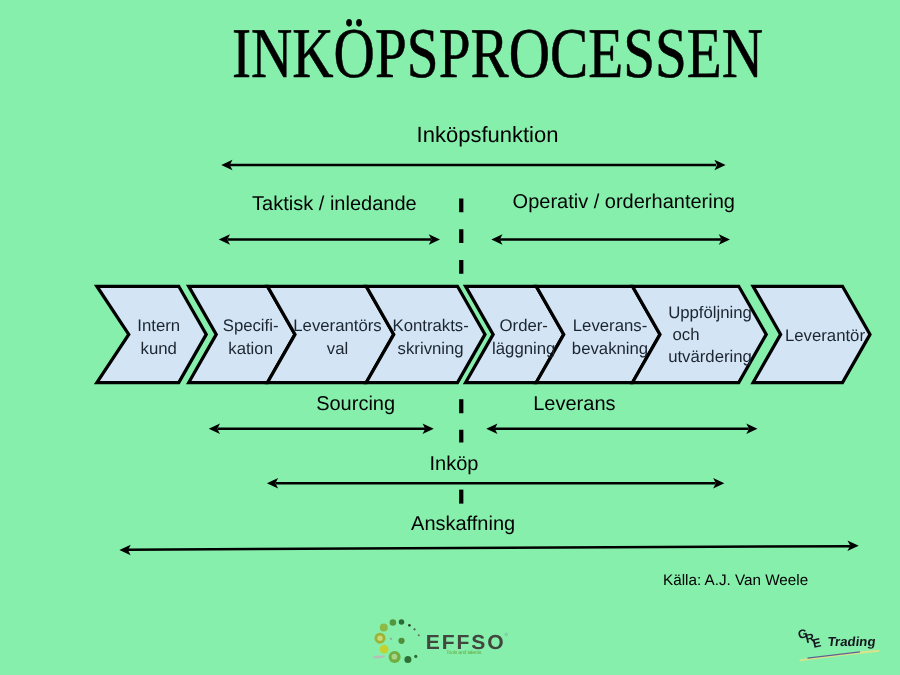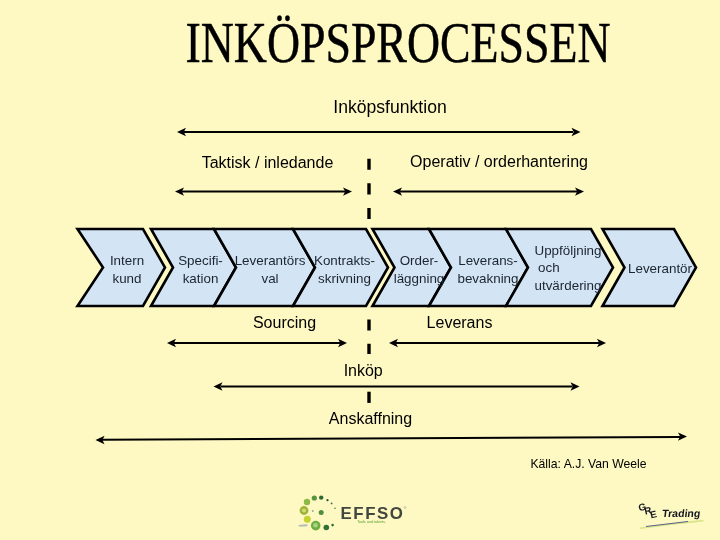--- a/index.html
+++ b/index.html
@@ -1,16 +1,16 @@
 <!DOCTYPE html>
 <html><head>
 <meta charset="utf-8">
 <style>
   html,body{margin:0;padding:0;background:#fff;}
-  #page{position:relative;width:720px;height:540px;overflow:hidden;background:#fef9c3;}
+  #page{position:relative;width:720px;height:540px;overflow:hidden;background:#86efac;}
   svg{display:block;}
   text{font-family:"Liberation Sans",sans-serif;}
 </style>
 </head>
 <body>
 <div id="page">
 <svg width="720" height="540" viewBox="0 0 720 540">
 
   <text x="398" y="61.5" style="font-family:'Liberation Serif',serif" font-size="57" stroke="#000" stroke-width="0.45" text-anchor="middle" textLength="425" lengthAdjust="spacingAndGlyphs" fill="#000">INKÖPSPROCESSEN</text>
 

